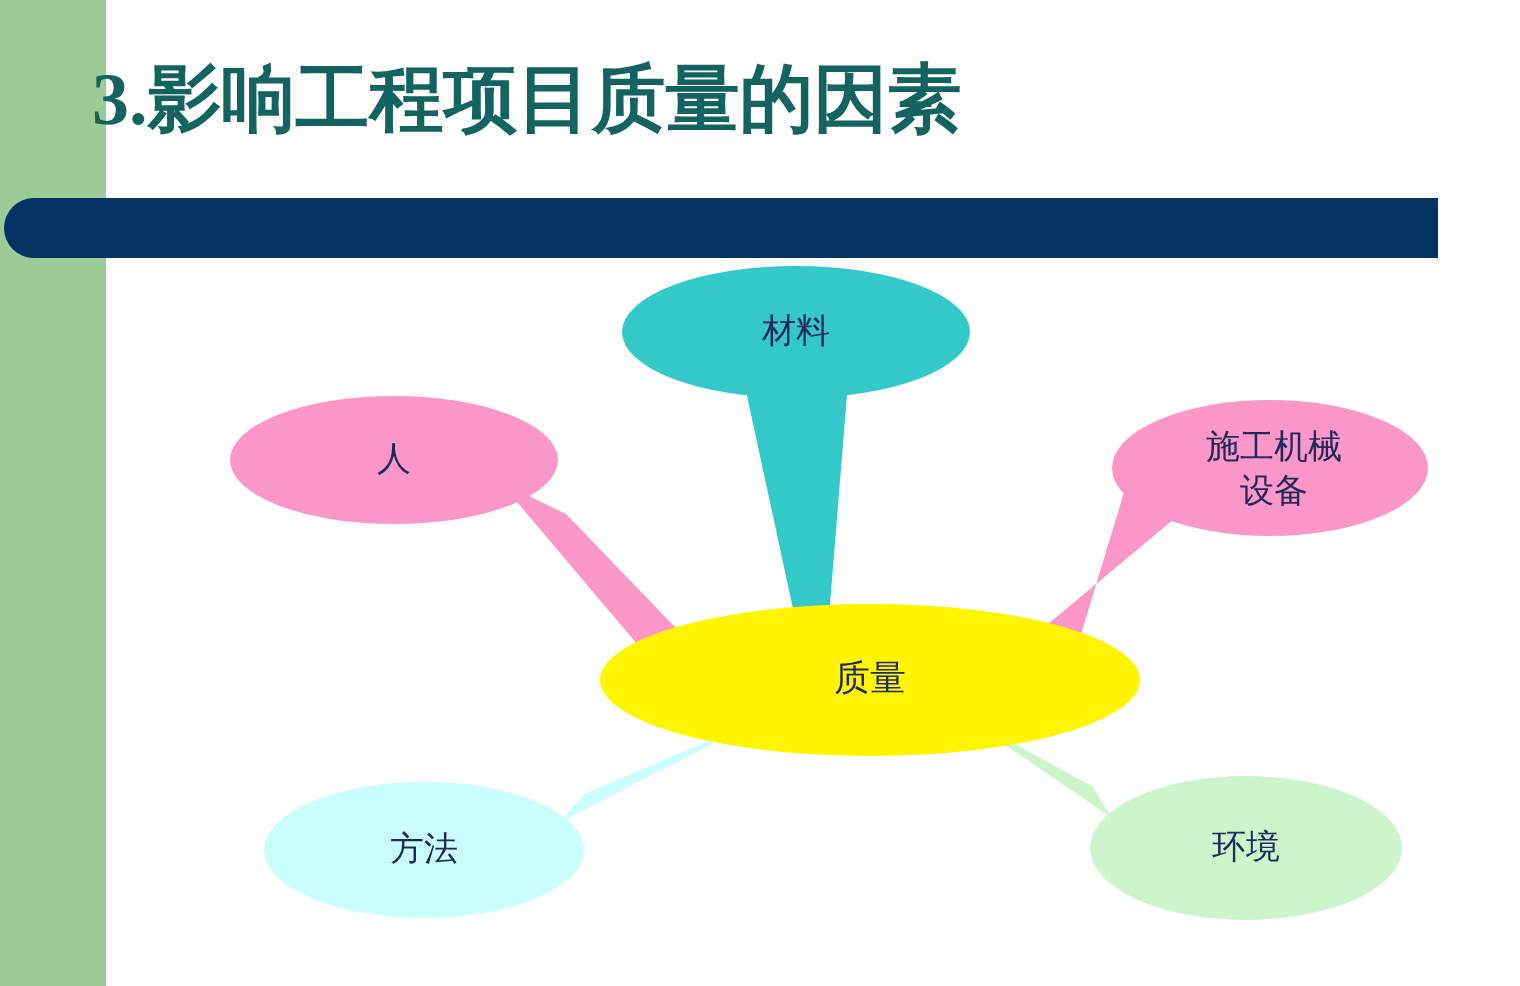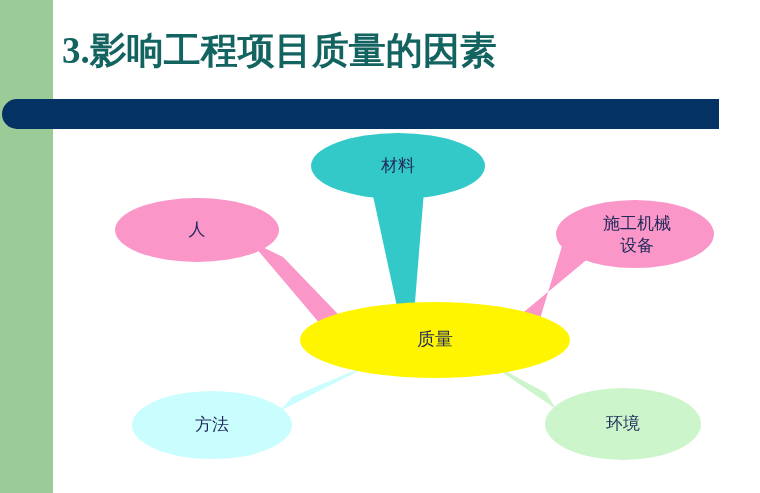--- a/index.html
+++ b/index.html
@@ -30,21 +30,21 @@
     left: 2px;
     top: 99px;
     width: 717px;
     height: 30px;
     background: #043263;
     border-radius: 15px 0 0 15px;
   }
   
   #slide-title {
     position: absolute;
-    left: 62px;
+    left: 46px;
     top: 20px;
     width: 680px;
     height: 62px;
     line-height: 62px;
     font-size: 37px;
     font-weight: bold;
     color: #136460;
     letter-spacing: 0px;
     white-space: nowrap;
   }

